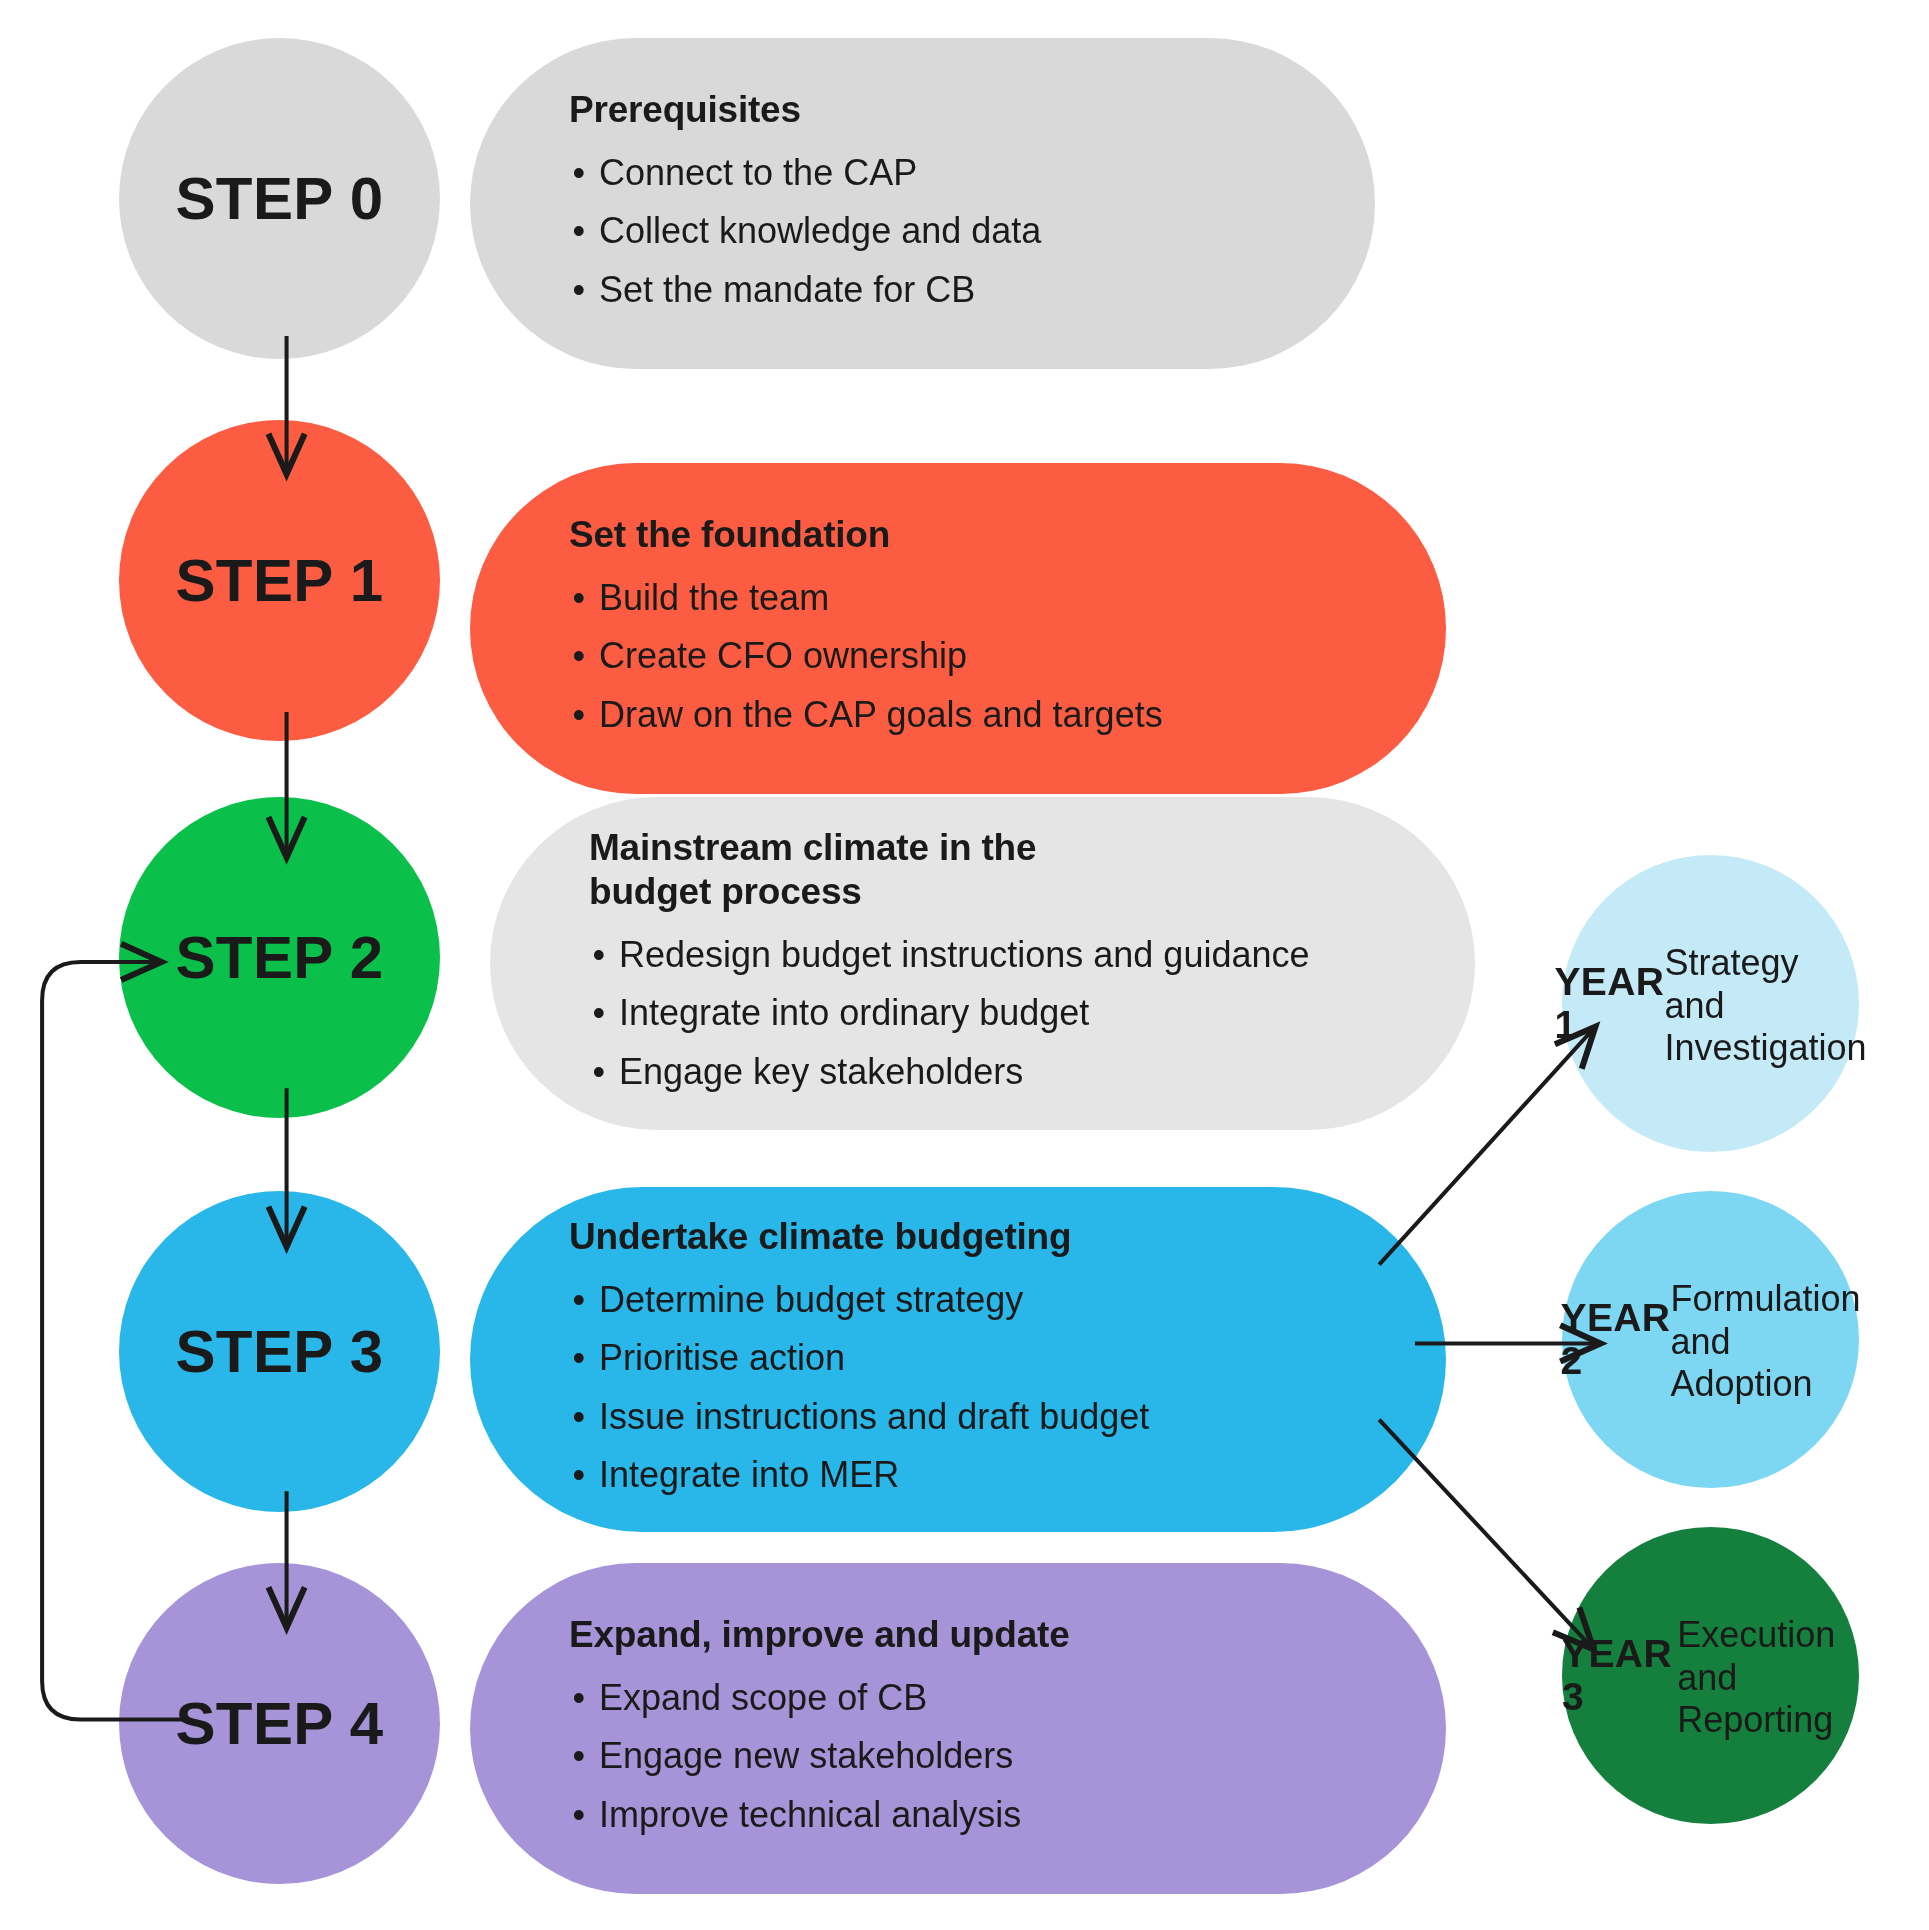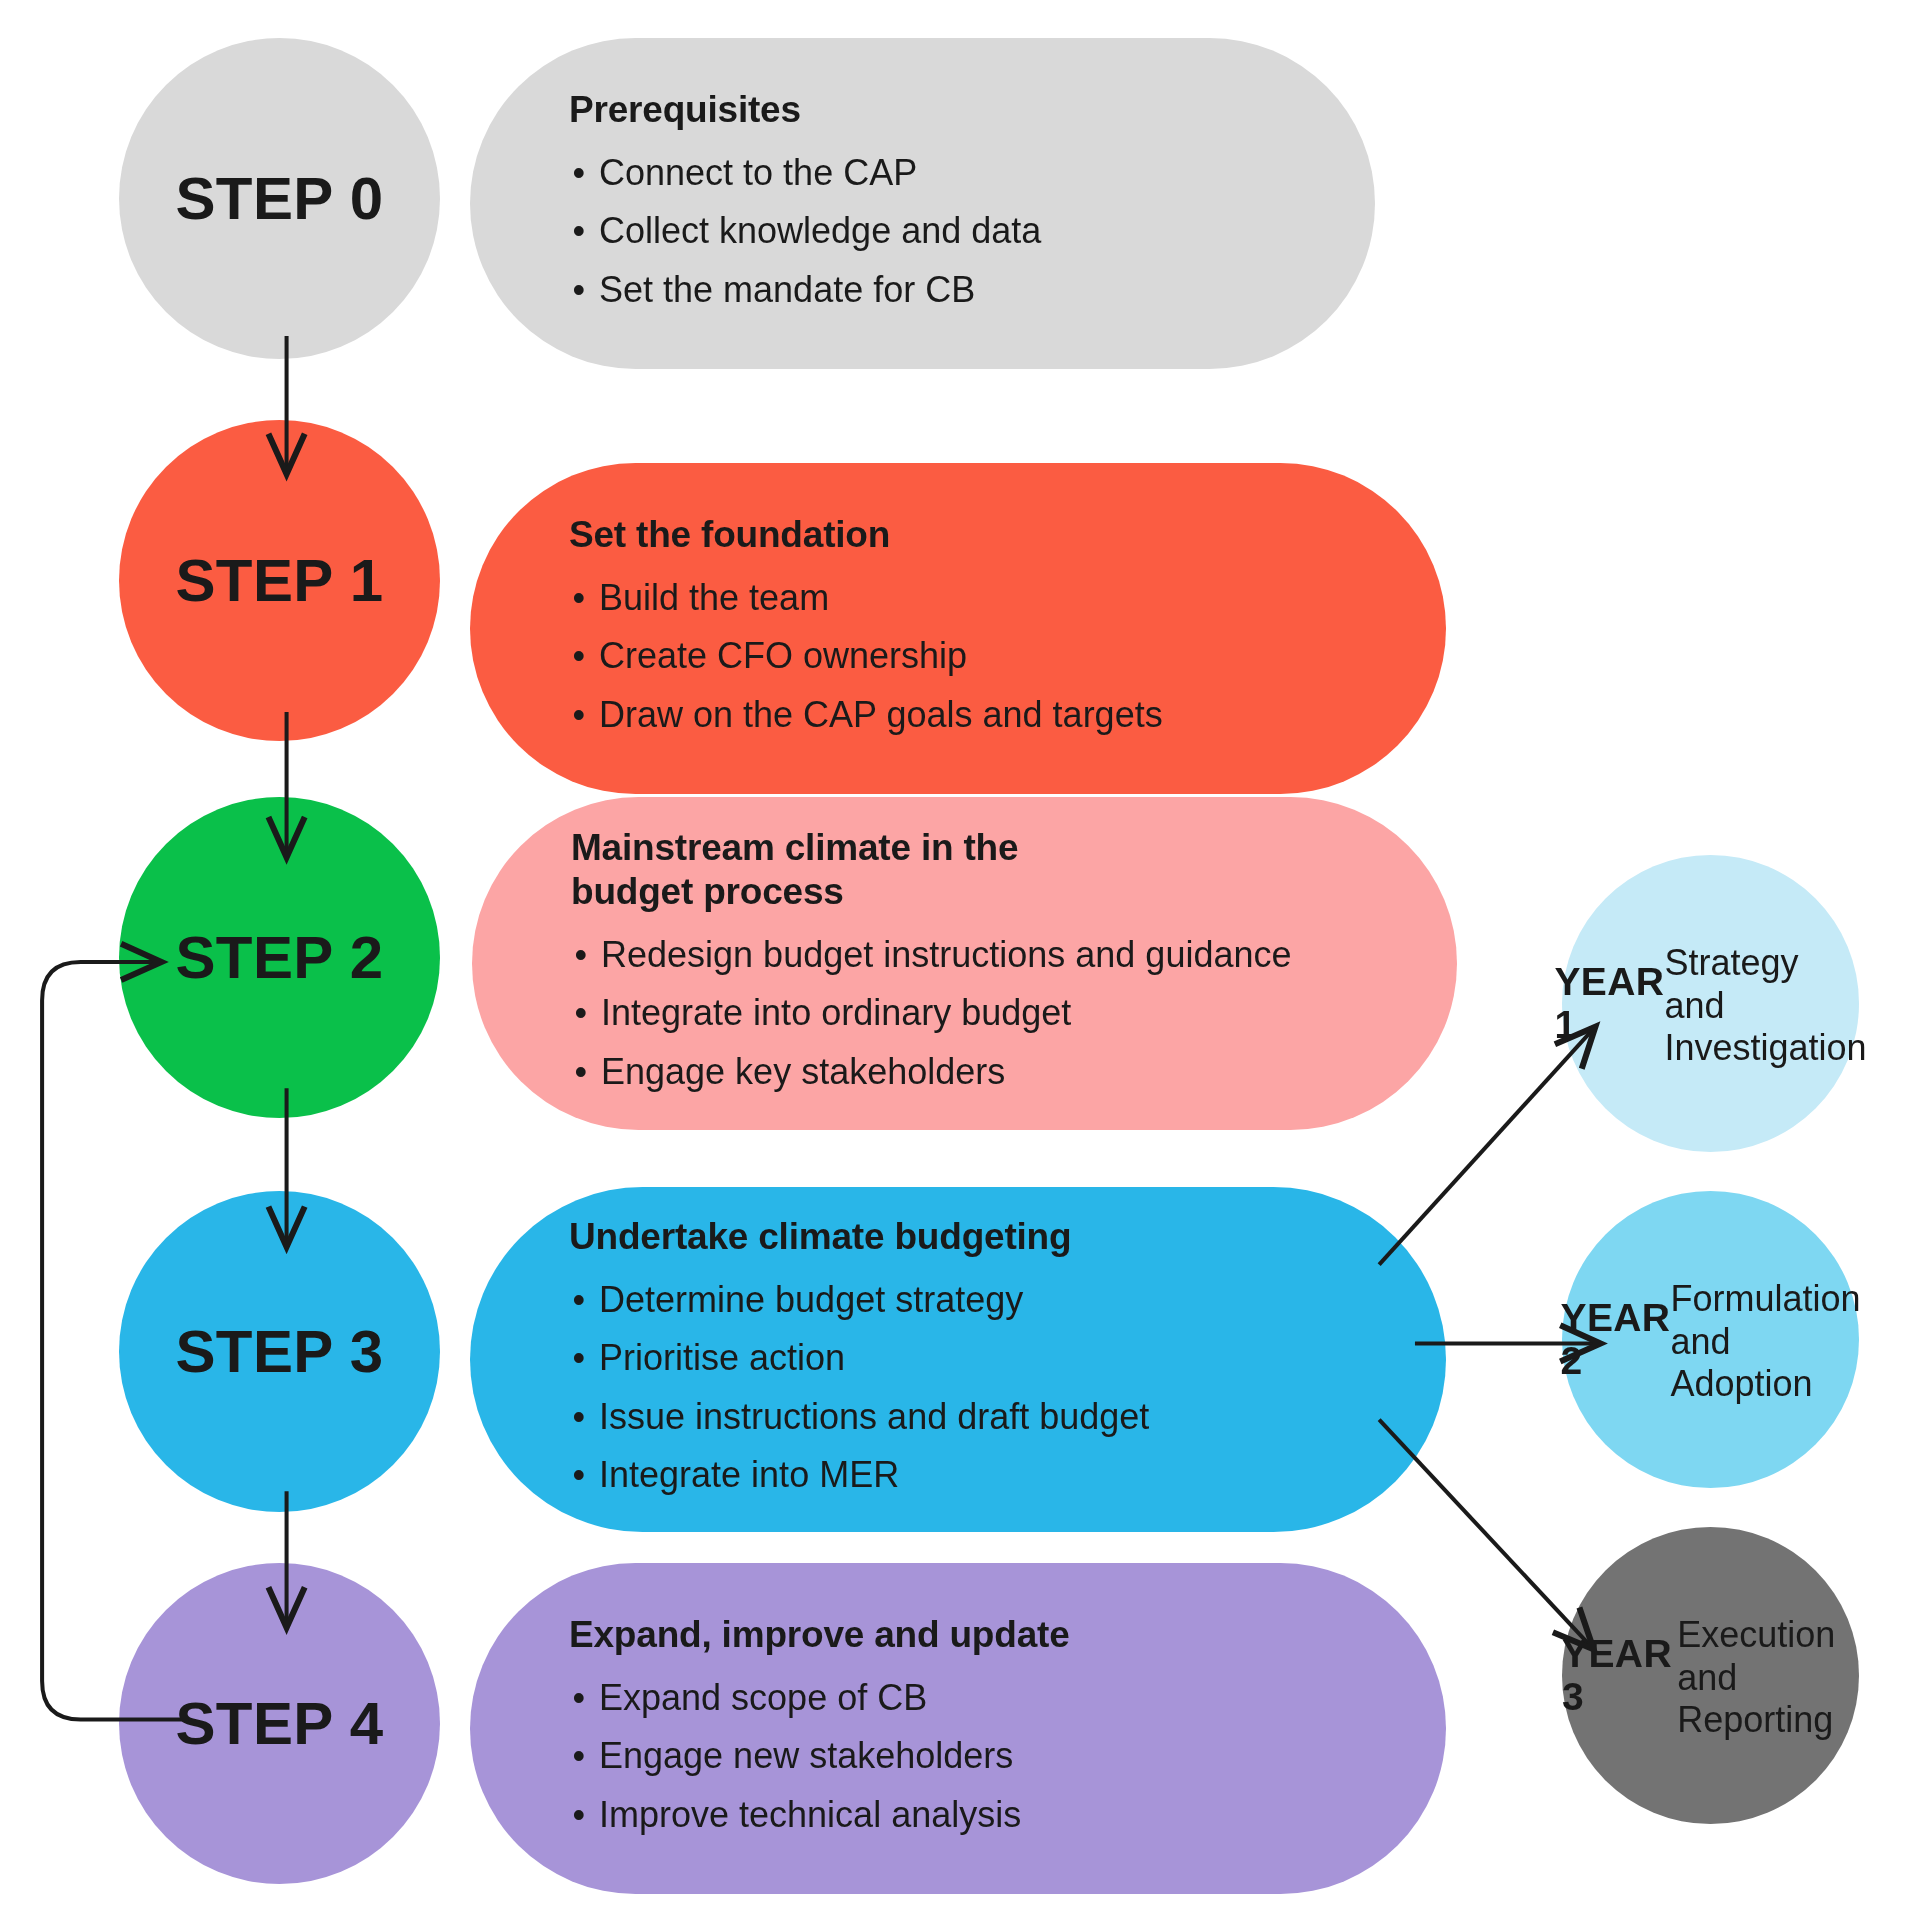--- a/index.html
+++ b/index.html
@@ -145,21 +145,21 @@
         <li>Build the team</li>
         <li>Create CFO ownership</li>
         <li>Draw on the CAP goals and targets</li>
       </ul>
     </div>
   </div>
   <div class="step-circle" style="left:119px; top:420px; width:321px; height:321px; background:#fb5c42;justify-content:center;">
     <span class="step-circle-label">STEP 1</span>
   </div>
 
-  <div class="step-panel" style="left:472px; top:797px; width:985px; height:333px; background:#fca5a5;">
+  <div class="step-panel" style="left:490px; top:797px; width:985px; height:333px; background:#e5e5e5;">
     <div class="panel-inner" style="padding:0 0 0 99px;">
       <div class="panel-title" style="white-space:pre-line;">Mainstream climate in the
 budget process</div>
       <ul class="panel-bullets">
         <li>Redesign budget instructions and guidance</li>
         <li>Integrate into ordinary budget</li>
         <li>Engage key stakeholders</li>
       </ul>
     </div>
   </div>
@@ -201,21 +201,21 @@
     <span class="year-sub">Strategy and
 Investigation</span>
   </div>
 
   <div class="year-circle" style="left:1562px; top:1191px; width:297px; height:297px; background:#7ed7f2;">
     <span class="year-title">YEAR 2</span>
     <span class="year-sub">Formulation
 and Adoption</span>
   </div>
 
-  <div class="year-circle" style="left:1562px; top:1527px; width:297px; height:297px; background:#737373;">
+  <div class="year-circle" style="left:1562px; top:1527px; width:297px; height:297px; background:#15803d;">
     <span class="year-title">YEAR 3</span>
     <span class="year-sub">Execution
 and Reporting</span>
   </div>
 
   <svg id="connectors" viewBox="0 0 2154 2156" width="1929" height="1931">
     <defs>
       <marker id="arrowhead" markerWidth="13" markerHeight="13" refX="10.5" refY="5.5" orient="auto" markerUnits="strokeWidth">
         <path d="M1,1 L11,5.5 L1,10" fill="none" stroke="#1a1a1a" stroke-width="1.5"></path>
       </marker>

